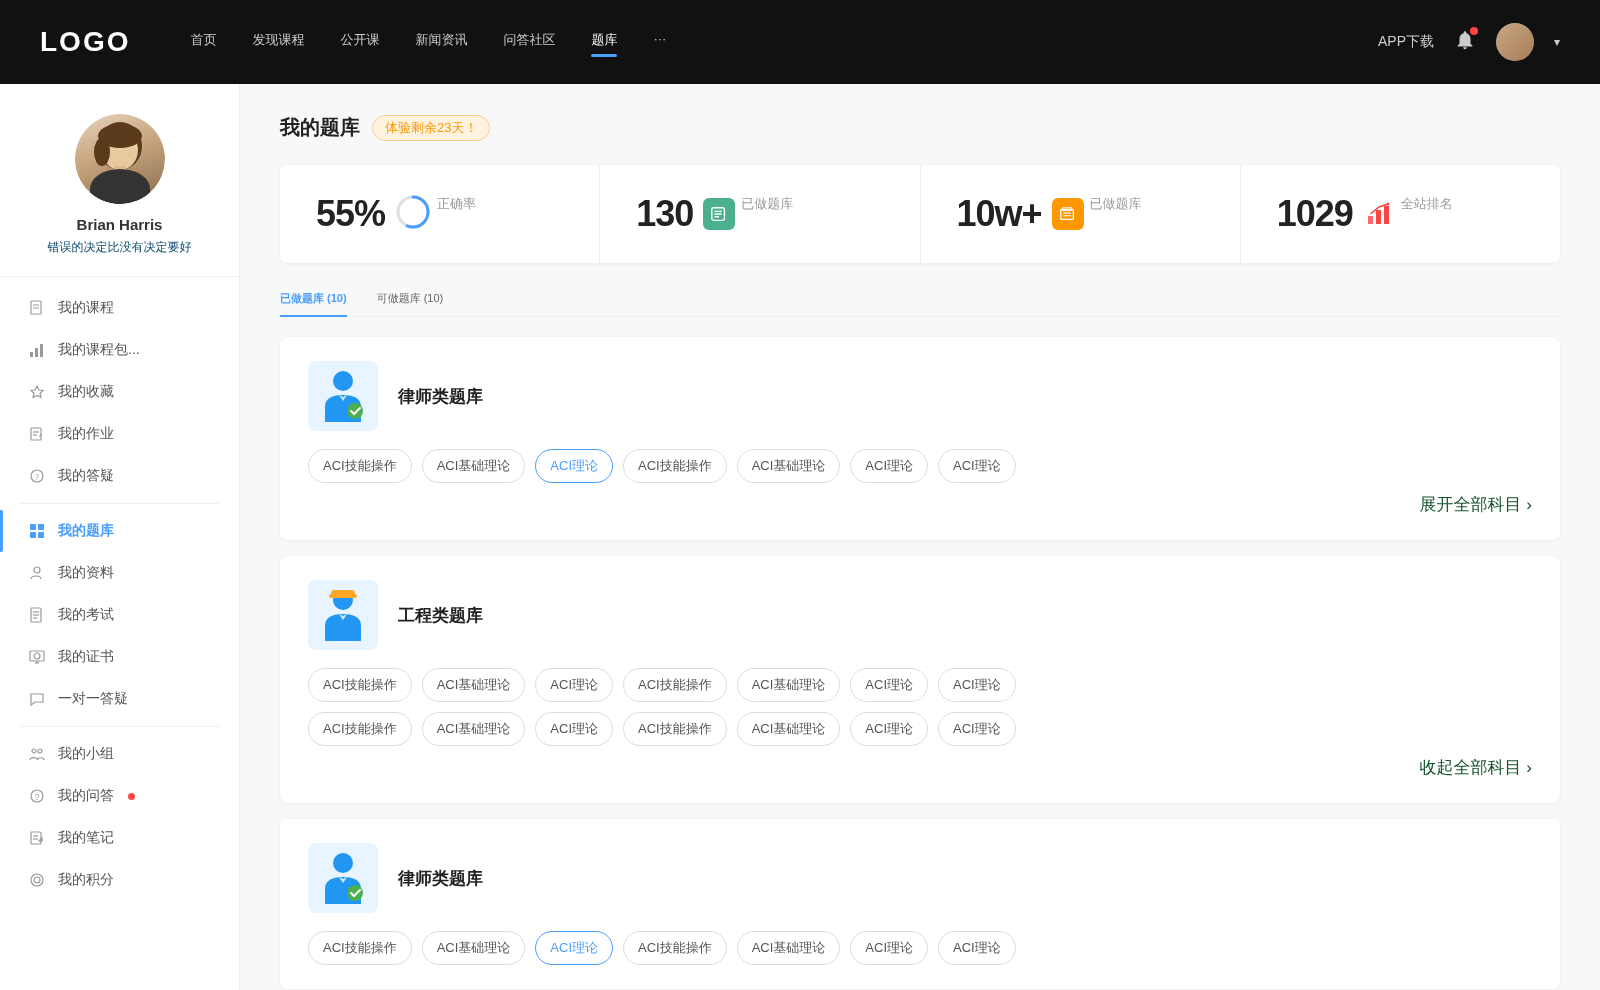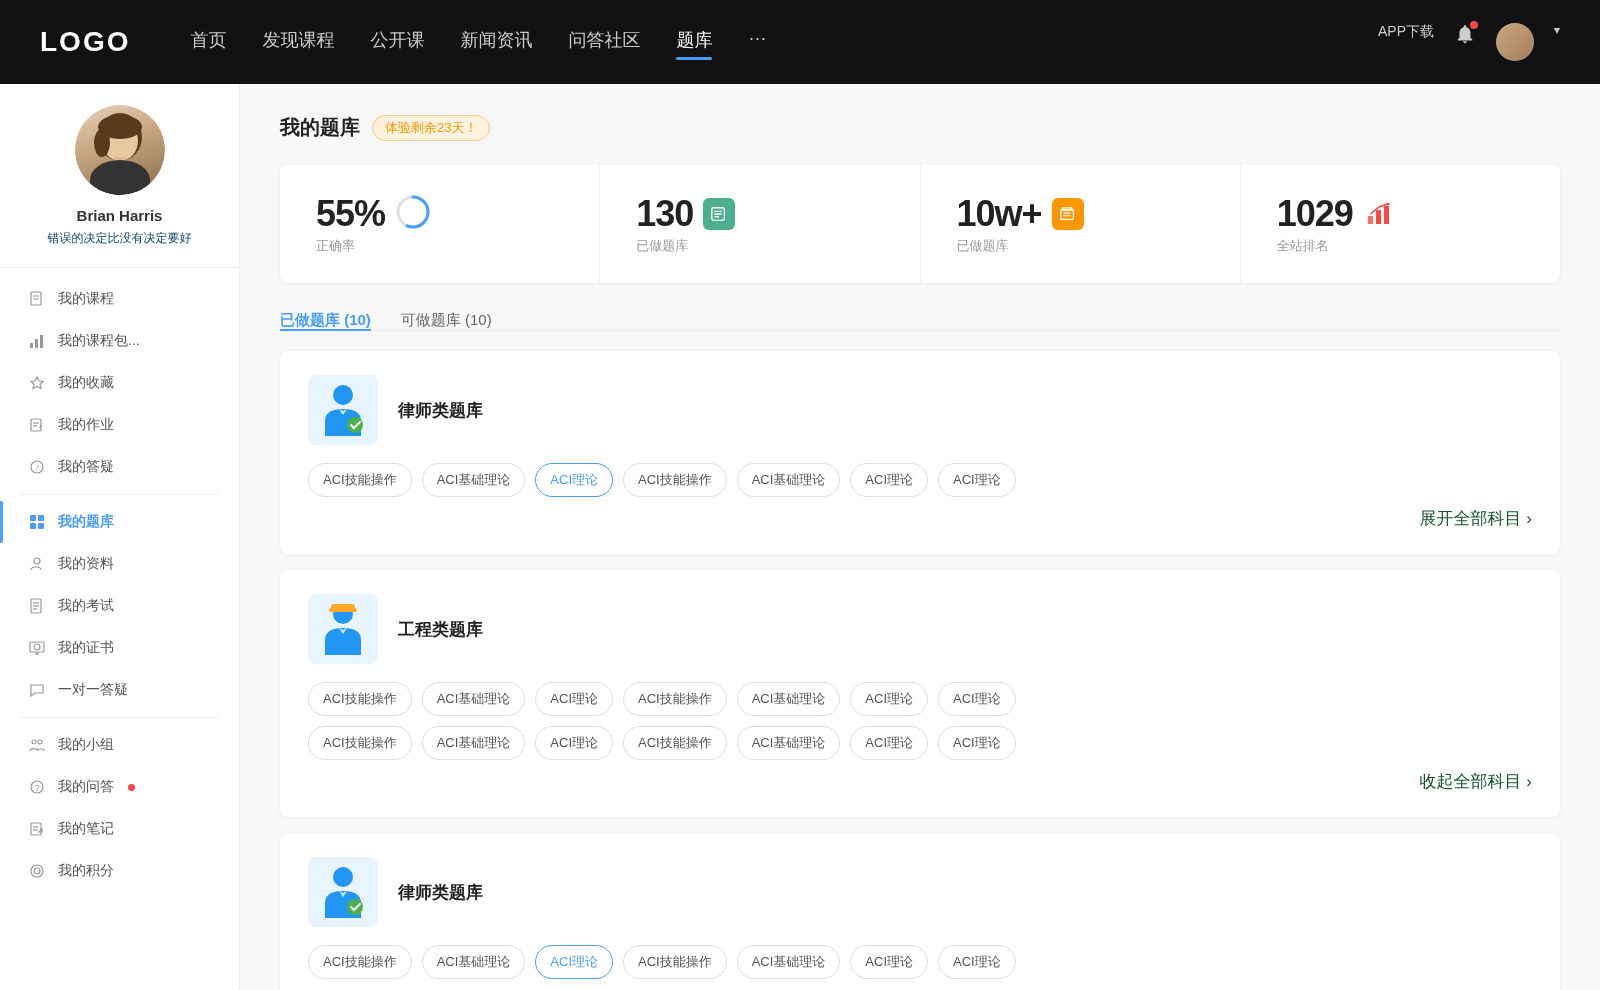--- a/index.html
+++ b/index.html
@@ -21,40 +21,41 @@
       letter-spacing: 2px;
       margin-right: 20px;
     }
     .topnav-links {
       display: flex;
       gap: 36px;
       flex: 1;
     }
     .topnav-link {
       color: #ccc;
-      font-size: 18px;
+      font-size: 13px;
       cursor: pointer;
       text-decoration: none;
       padding-bottom: 4px;
       position: relative;
     }
     .topnav-link.active {
       color: white;
     }
     .topnav-link.active::after {
       content: '';
       position: absolute;
       bottom: -4px;
       left: 0; right: 0;
       height: 3px;
       background: #4a9eff;
       border-radius: 2px;
     }
     .topnav-right {
       display: flex;
+      align-items: center;
       gap: 20px;
     }
     .topnav-app-dl {
       color: #ccc;
       font-size: 14px;
       cursor: pointer;
     }
     .topnav-bell {
       position: relative;
       cursor: pointer;
@@ -92,21 +93,21 @@
       width: 240px;
       background: #fff;
       padding: 0;
       flex-shrink: 0;
       border-right: 1px solid #eee;
     }
     .sidebar-profile {
       display: flex;
       flex-direction: column;
       align-items: center;
-      padding: 21px 20px 20px;
+      padding: 30px 20px 20px;
       border-bottom: 1px solid #eee;
     }
     .profile-avatar {
       width: 90px; height: 90px;
       border-radius: 50%;
       overflow: hidden;
       background: #f0ece8;
       margin-bottom: 12px;
     }
     .profile-avatar-img {
@@ -229,21 +230,22 @@
       border-radius: 8px;
       overflow: hidden;
       margin-bottom: 28px;
       box-shadow: 0 1px 4px rgba(0,0,0,0.06);
     }
     .stat-card {
       flex: 1;
       padding: 28px 36px;
       border-right: 1px solid #f0f0f0;
       display: flex;
-      flex-direction: column;
+      flex-direction: row;
+      gap: 6px;
     }
     .stat-card:last-child { border-right: none; }
     .stat-top {
       display: flex;
       align-items: center;
       gap: 10px;
     }
     .stat-value {
       font-size: 36px;
       font-weight: 700;
@@ -276,23 +278,23 @@
     }
 
     
     .tabs-row {
       display: flex;
       gap: 30px;
       margin-bottom: 20px;
       border-bottom: 1px solid #eee;
     }
     .tab-item {
-      font-size: 15px;
+      font-size: 11px;
       color: #666;
-      padding-bottom: 0;
+      padding-bottom: 10px;
       cursor: pointer;
       position: relative;
     }
     .tab-item.active {
       color: #4a9eff;
       font-weight: 600;
     }
     .tab-item.active::after {
       content: '';
       position: absolute;

